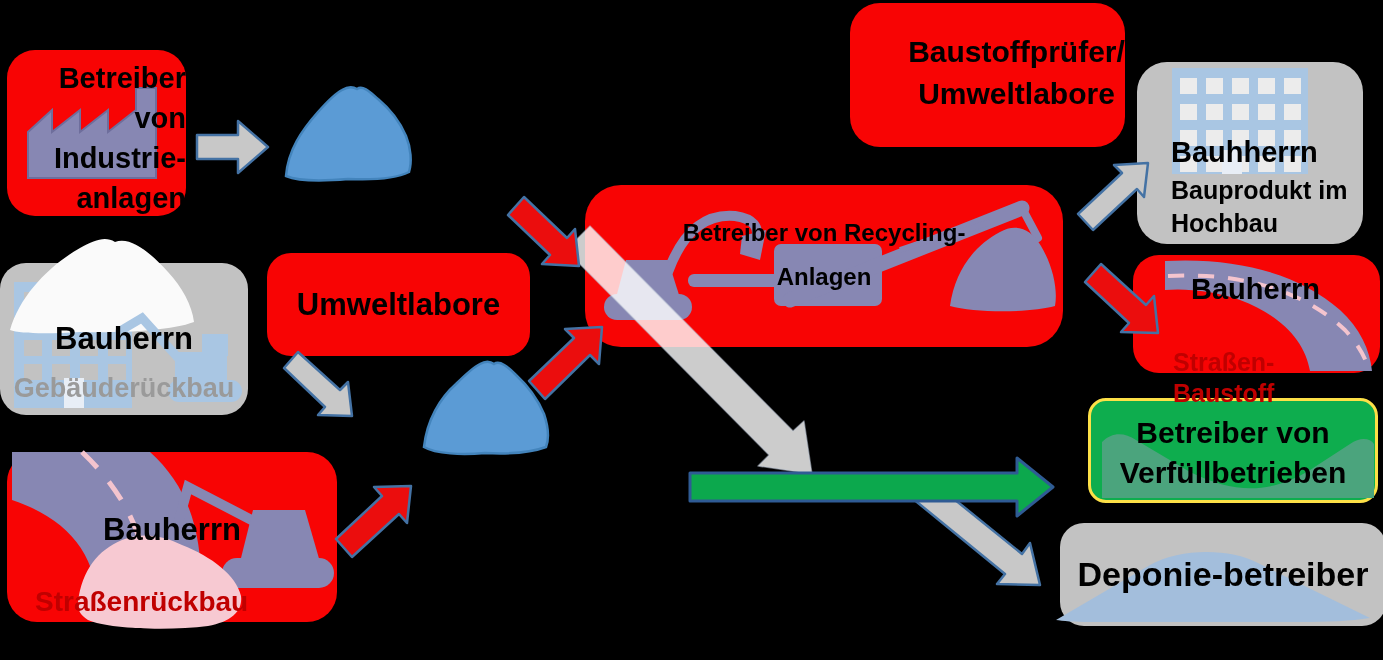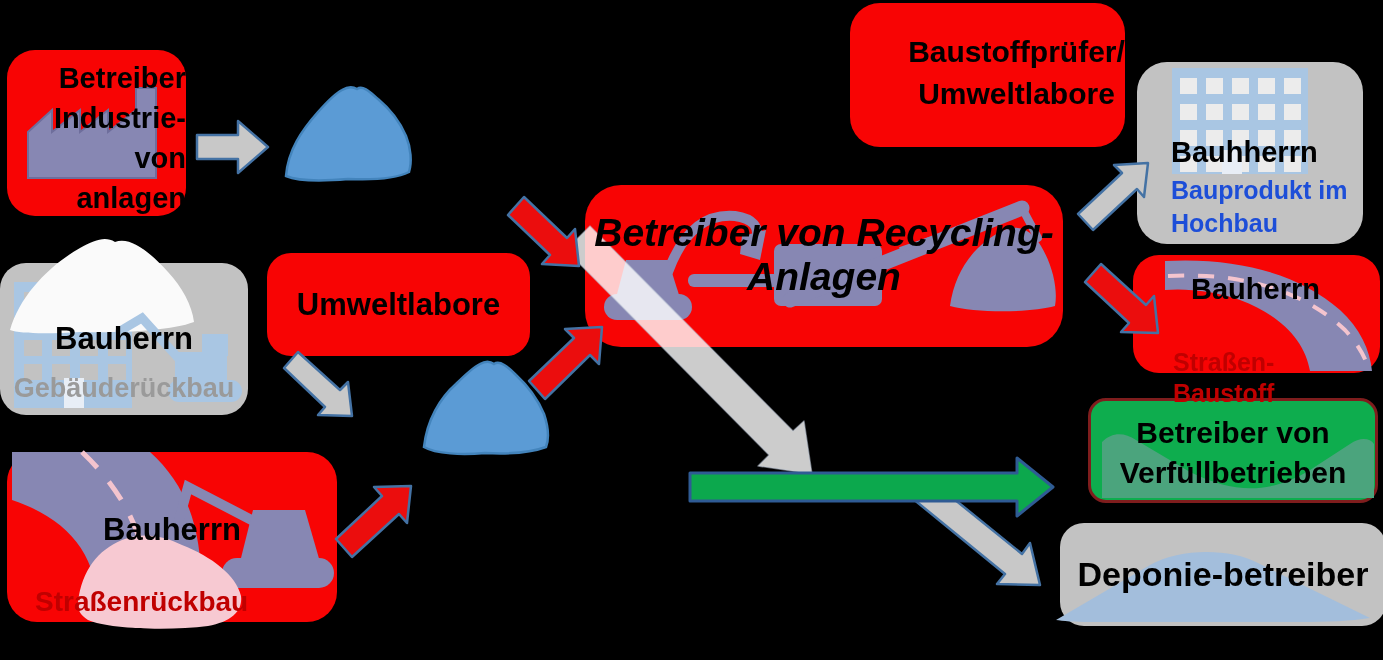--- a/index.html
+++ b/index.html
@@ -13,68 +13,68 @@
   #shapes{position:absolute;left:0;top:0;z-index:2;}
   
   #bx-industrie{left:7px;top:50px;width:179px;height:166px;border-radius:28px;}
   #bx-gebaeude{left:0px;top:263px;width:248px;height:152px;border-radius:26px;}
   #bx-umweltlabore{left:267px;top:253px;width:263px;height:103px;border-radius:24px;}
   #bx-strassenrueckbau{left:7px;top:452px;width:330px;height:170px;border-radius:30px;}
   #bx-recycling{left:585px;top:185px;width:478px;height:162px;border-radius:36px;}
   #bx-baustoffpruefer{left:850px;top:3px;width:275px;height:144px;border-radius:30px;}
   #bx-hochbau{left:1137px;top:62px;width:226px;height:182px;border-radius:30px;}
   #bx-strassenbaustoff{left:1133px;top:255px;width:247px;height:118px;border-radius:26px;}
-  #bx-verfuell{left:1088px;top:398px;width:290px;height:105px;border-radius:18px;background:#0EAD4E;border:3px solid #7f1d1d;box-sizing:border-box;}
+  #bx-verfuell{left:1088px;top:398px;width:290px;height:105px;border-radius:18px;background:#0EAD4E;border:3px solid #fde047;box-sizing:border-box;}
   #bx-deponie{left:1060px;top:523px;width:326px;height:103px;border-radius:24px;}
 </style>
 </head>
 <body>
 
 <div id="canvas">
 
   <div class="box box-red" id="bx-industrie">
     <div class="lbl center" style="top:8px;font-size:29px;line-height:40px;text-align:right;">
       <span style="display:block">Betreiber</span>
+      <span style="display:block">von</span>
       <span style="display:block">Industrie-</span>
-      <span style="display:block">von</span>
       <span style="display:block">anlagen</span>
     </div>
   </div>
 
   <div class="box box-gray" id="bx-gebaeude">
     <div class="lbl center" style="top:58px;font-size:31px;">Bauherrn</div>
     <div class="lbl center" style="top:110px;font-size:27px;color:#9A9A9A;">Gebäuderückbau</div>
   </div>
 
   <div class="box box-red" id="bx-umweltlabore">
     <div class="lbl center" style="top:0;font-size:31px;line-height:103px;">Umweltlabore</div>
   </div>
 
   <div class="box box-red" id="bx-strassenrueckbau">
     <div class="lbl center" style="top:60px;font-size:31px;">Bauherrn</div>
     <div class="lbl" style="left:28px;top:134px;font-size:28px;color:#C00000;">Straßenrückbau</div>
   </div>
 
   <div class="box box-red" id="bx-recycling">
-    <div class="lbl center" style="top:26px;font-size:39px;line-height:44px;font-style:italic;">
+    <div class="lbl center" style="top:26px;font-size:24px;line-height:44px;">
       <span style="display:block">Betreiber von Recycling-</span>
       <span style="display:block">Anlagen</span>
     </div>
   </div>
 
   <div class="box box-red" id="bx-baustoffpruefer">
     <div class="lbl center" style="top:28px;font-size:30px;line-height:42px;padding-left:29px;">
       <span style="display:block">Baustoffprüfer/</span>
       <span style="display:block">Umweltlabore</span>
     </div>
   </div>
 
   <div class="box box-gray" id="bx-hochbau">
     <div class="lbl" style="left:34px;top:74px;font-size:29px;">Bauhherrn</div>
-    <div class="lbl" style="left:34px;top:112px;font-size:25px;line-height:33px;color:#1d4ed8;">
+    <div class="lbl" style="left:34px;top:112px;font-size:25px;line-height:33px;color:#000000;">
       <span style="display:block">Bauprodukt im</span>
       <span style="display:block">Hochbau</span>
     </div>
   </div>
 
   <div class="box box-red" id="bx-strassenbaustoff">
     <div class="lbl" style="left:58px;top:18px;font-size:29px;">Bauherrn</div>
     <div class="lbl" style="left:40px;top:56px;font-size:25px;line-height:31px;color:#C00000;margin-top:36px;">
       <span style="display:block">Straßen-</span>
       <span style="display:block">Baustoff</span>

